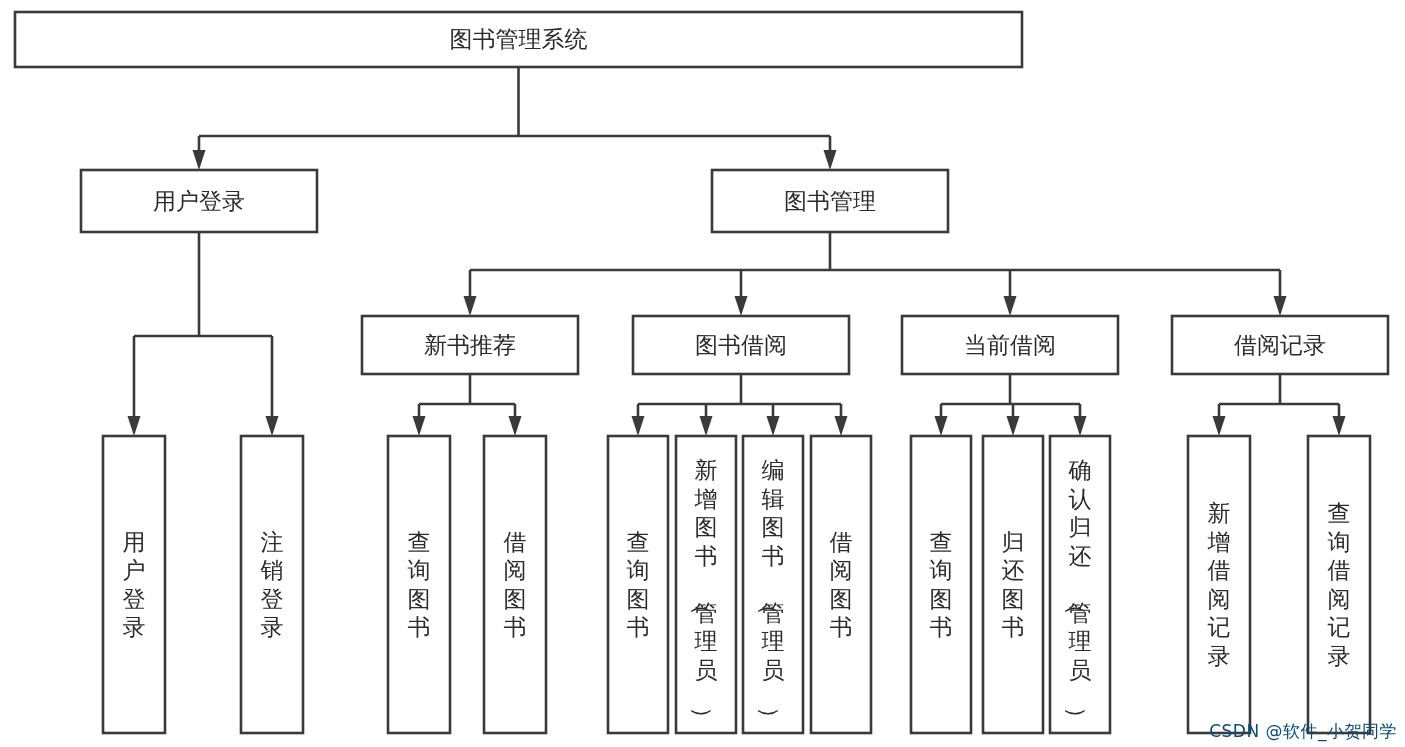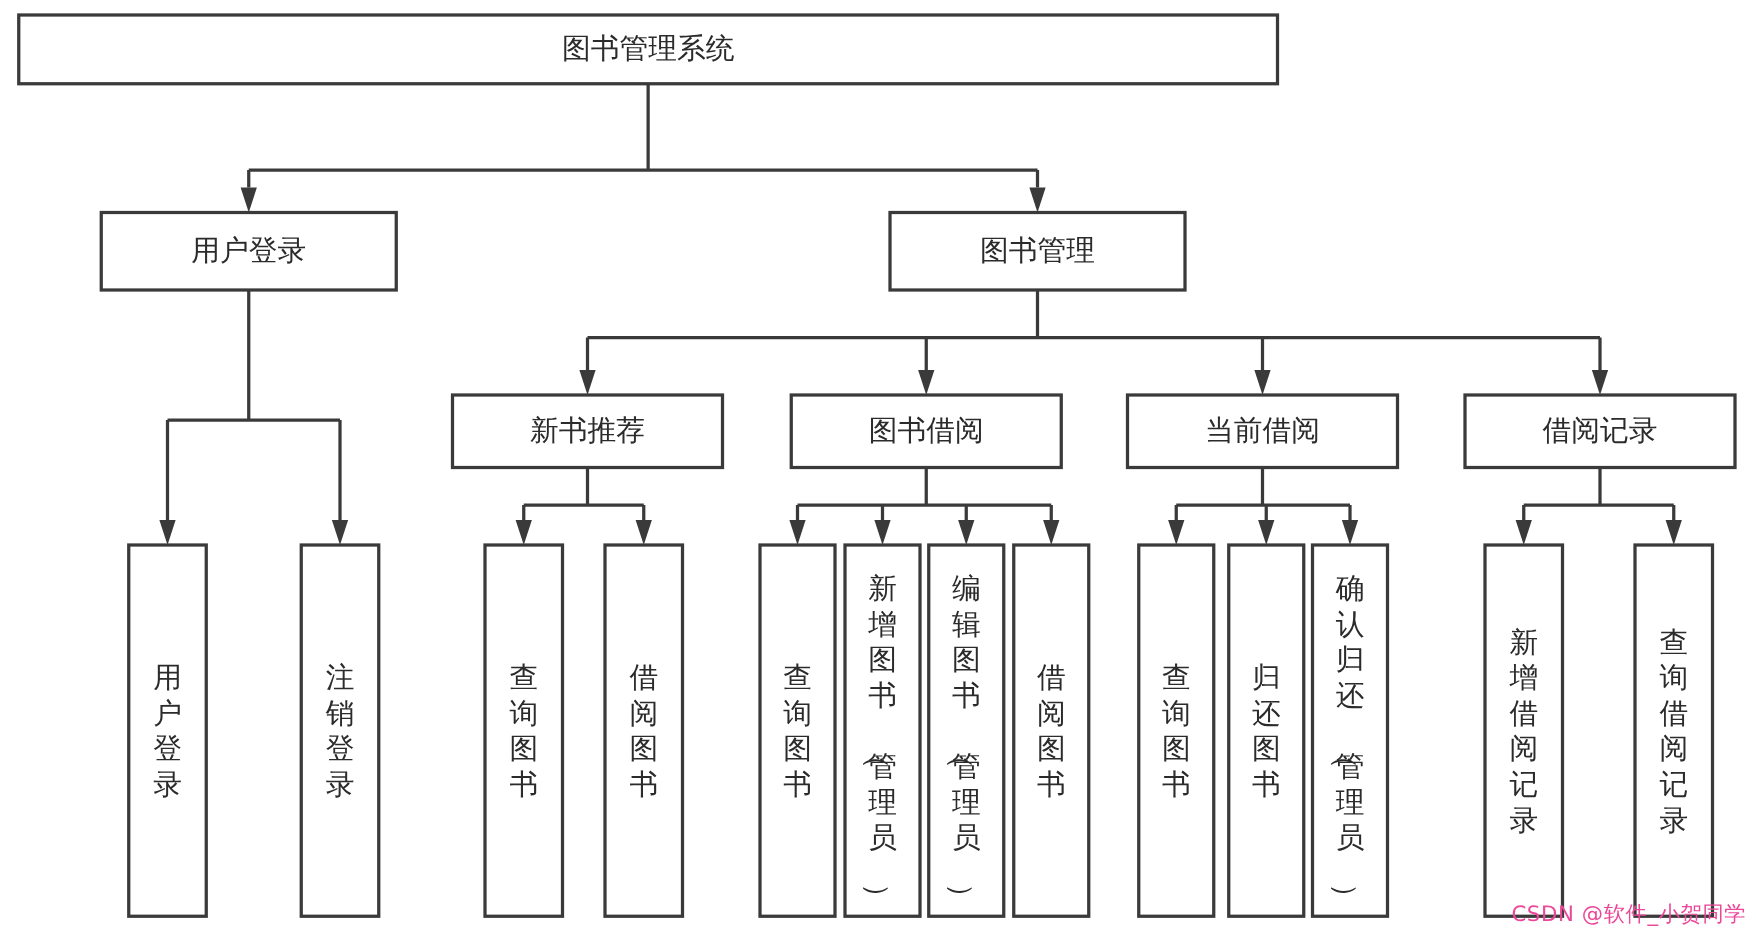--- a/index.html
+++ b/index.html
@@ -26,21 +26,21 @@
   }
   .connector{
     stroke:#3a3a3a;stroke-width:2.6;fill:none;
   }
   .arrow-head{fill:#3a3a3a;stroke:none;}
   .watermark{
     position:absolute;
     right:8px;bottom:4px;
     font-family:"DejaVu Sans","Liberation Sans",sans-serif;
     font-size:17px;
-    color:#ec4899;
+    color:#0c4a6e;
     white-space:nowrap;
     letter-spacing:0.5px;
   }
 </style>
 </head>
 <body>
 
 <svg id="diagram" viewBox="0 0 1405 747" xmlns="http://www.w3.org/2000/svg">
   <g id="connector-layer">
       <path d="M 518.5 67 L 518.5 136" class="connector"></path>

